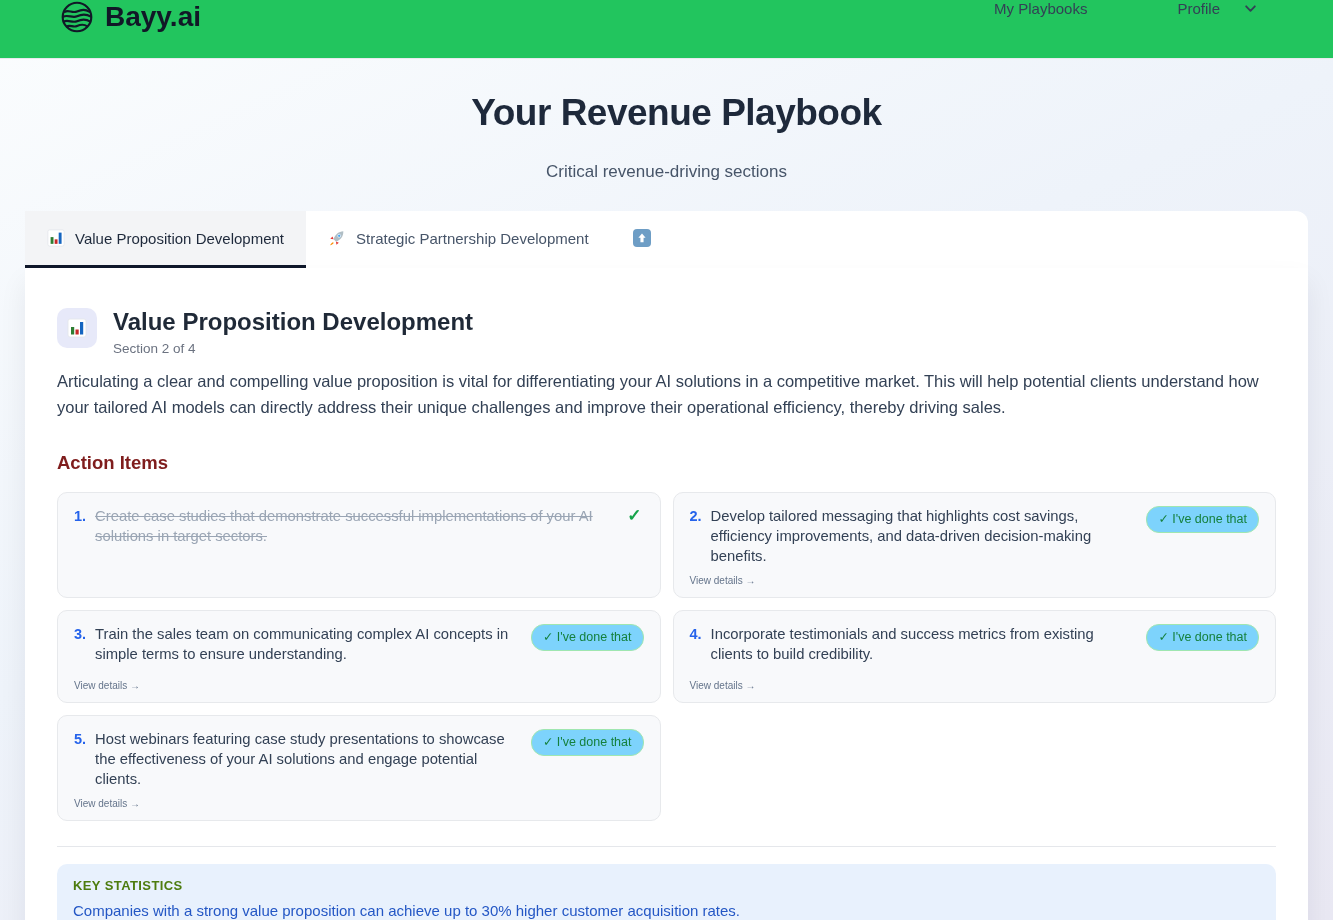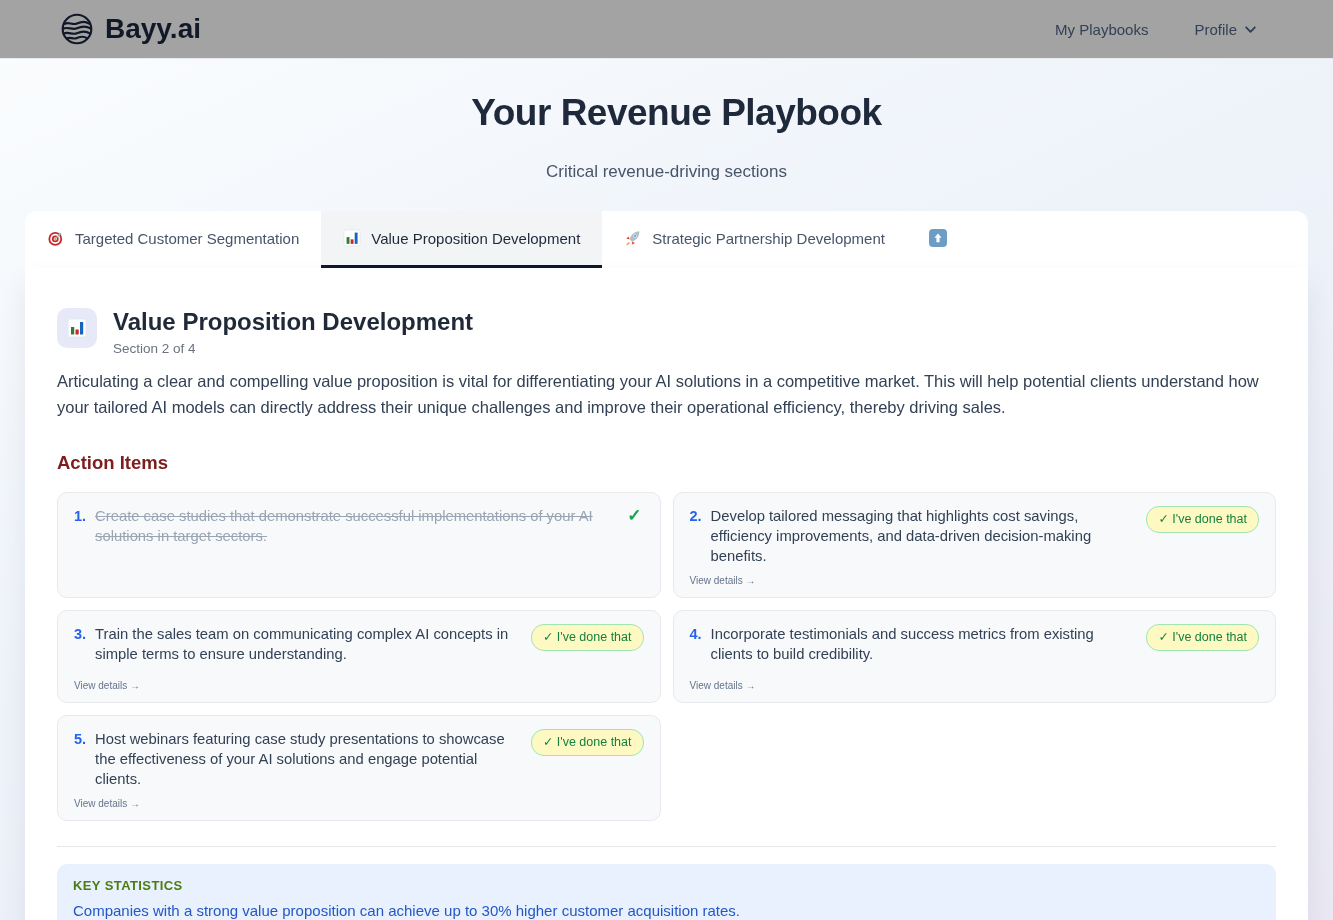--- a/index.html
+++ b/index.html
@@ -6,28 +6,28 @@
   html, body { margin: 0; padding: 0; }
   body {
     width: 1333px; height: 920px; overflow: hidden;
     font-family: "Liberation Sans", sans-serif;
     background: linear-gradient(155deg, #fbfdfe 0%, #eef3fa 45%, #e9e8f3 100%);
     color: #1f2937;
   }
 
   
   .topbar {
-    height: 59px; background: #a3a3a3; border-bottom: 1px solid #e8eaee;
-    display: flex; align-items: center; justify-content: space-between;
+    height: 59px; background: #22c55e; border-bottom: 1px solid #e8eaee;
+    display: flex; align-items: flex-start; justify-content: space-between;
     padding: 0 76px 0 60px;
   }
   .brand { display: flex; align-items: center; gap: 11px; font-size: 28px; font-weight: bold; color: #111827; cursor: pointer; }
   .nav { display: flex; align-items: center; gap: 46px; }
   .nav-link { font-size: 15px; color: #334155; cursor: pointer; }
-  .profile { display: flex; align-items: center; gap: 7px; font-size: 15px; color: #334155; cursor: pointer; }
+  .profile { display: flex; align-items: center; gap: 24px; font-size: 15px; color: #334155; cursor: pointer; margin-left: 44px; }
 
   
   .hero { text-align: center; padding-top: 33px; }
   .hero-title { font-size: 37px; font-weight: bold; color: #1e293b; letter-spacing: -0.5px; margin: 0; padding-left: 20px; }
   .hero-sub { font-size: 17px; color: #475569; margin-top: 28px; }
 
   
   .container { width: 1283px; margin: 29px auto 0; }
   .tabbar { display: flex; background: #ffffff; border-radius: 12px 12px 0 0; height: 57px; }
   .tab {
@@ -61,21 +61,21 @@
     background: #f8f9fb; border: 1px solid #e7e9ec; border-radius: 10px;
     padding: 13px 16px 11px; min-height: 93px;
     display: flex; flex-direction: column;
   }
   .card-main { display: flex; align-items: flex-start; gap: 9px; }
   .num { color: #2563eb; font-weight: bold; font-size: 14.5px; line-height: 20px; flex: none; }
   .item-text { font-size: 14.8px; line-height: 20px; color: #334155; flex: 1; padding-right: 10px; }
   .card.completed .item-text { color: #9aa5b4; text-decoration: line-through; }
   .check-mark { color: #16a34a; font-size: 17px; font-weight: bold; line-height: 20px; flex: none; padding-right: 2px; }
   .done-btn {
-    flex: none; background: #fef9c3; border: 1px solid #9fe6b0; color: #15803d;
+    flex: none; background: #7dd3fc; border: 1px solid #9fe6b0; color: #15803d;
     font-size: 12.5px; font-family: "Liberation Sans", sans-serif;
     border-radius: 13px; padding: 5px 11px; cursor: pointer; line-height: 15px;
   }
   .view-details { margin-top: auto; padding-top: 9px; font-size: 10px; color: #64748b; cursor: pointer; width: fit-content; }
 
   .divider { border: none; border-top: 1px solid #e5e7eb; margin: 25px 0 0; }
 
   .stats { background: #e8f1fd; border-radius: 10px; margin-top: 17px; padding: 14px 16px 16px; }
   .stats-heading { color: #4d7c0f; font-weight: bold; font-size: 13px; letter-spacing: 0.4px; }
   .stats-text { color: #2457c5; font-size: 15px; margin-top: 9px; }
@@ -110,34 +110,20 @@
 </header>
 
 <section class="hero">
   <h1 class="hero-title">Your Revenue Playbook</h1>
   <div class="hero-sub">Critical revenue-driving sections</div>
 </section>
 
 <div class="container">
 
   <div class="tabbar">
-    <div class="tab">
-      <span class="tab-icon">
-        <svg width="18" height="18" viewBox="0 0 20 20">
-          <circle cx="9.2" cy="11" r="7.6" fill="#c62828"></circle>
-          <circle cx="9.2" cy="11" r="5.6" fill="#ffffff"></circle>
-          <circle cx="9.2" cy="11" r="3.7" fill="#c62828"></circle>
-          <circle cx="9.2" cy="11" r="1.8" fill="#ffffff"></circle>
-          <circle cx="9.2" cy="11" r="0.9" fill="#c62828"></circle>
-          <path d="M9.2 11 L14.6 5.2" stroke="#80cbc4" stroke-width="1.5" stroke-linecap="round"></path>
-          <path d="M14 3.2 L15 5 L16.9 5.9 L15 6.2 L14.4 4.9Z" fill="#4db6ac"></path>
-        </svg>
-      </span>
-      <span>Targeted Customer Segmentation</span>
-    </div>
     <div class="tab active">
       <span class="tab-icon">
         <svg width="18" height="18" viewBox="0 0 20 20">
           <rect x="1" y="1" width="18" height="18" rx="2" fill="#ffffff" stroke="#e2e5ea" stroke-width="0.8"></rect>
           <rect x="4" y="9" width="3.2" height="7.5" fill="#2e7d32"></rect>
           <rect x="8.5" y="11.5" width="3.2" height="5" fill="#c62828"></rect>
           <rect x="13" y="4" width="3.2" height="12.5" fill="#1565c0"></rect>
         </svg>
       </span>
       <span>Value Proposition Development</span>

